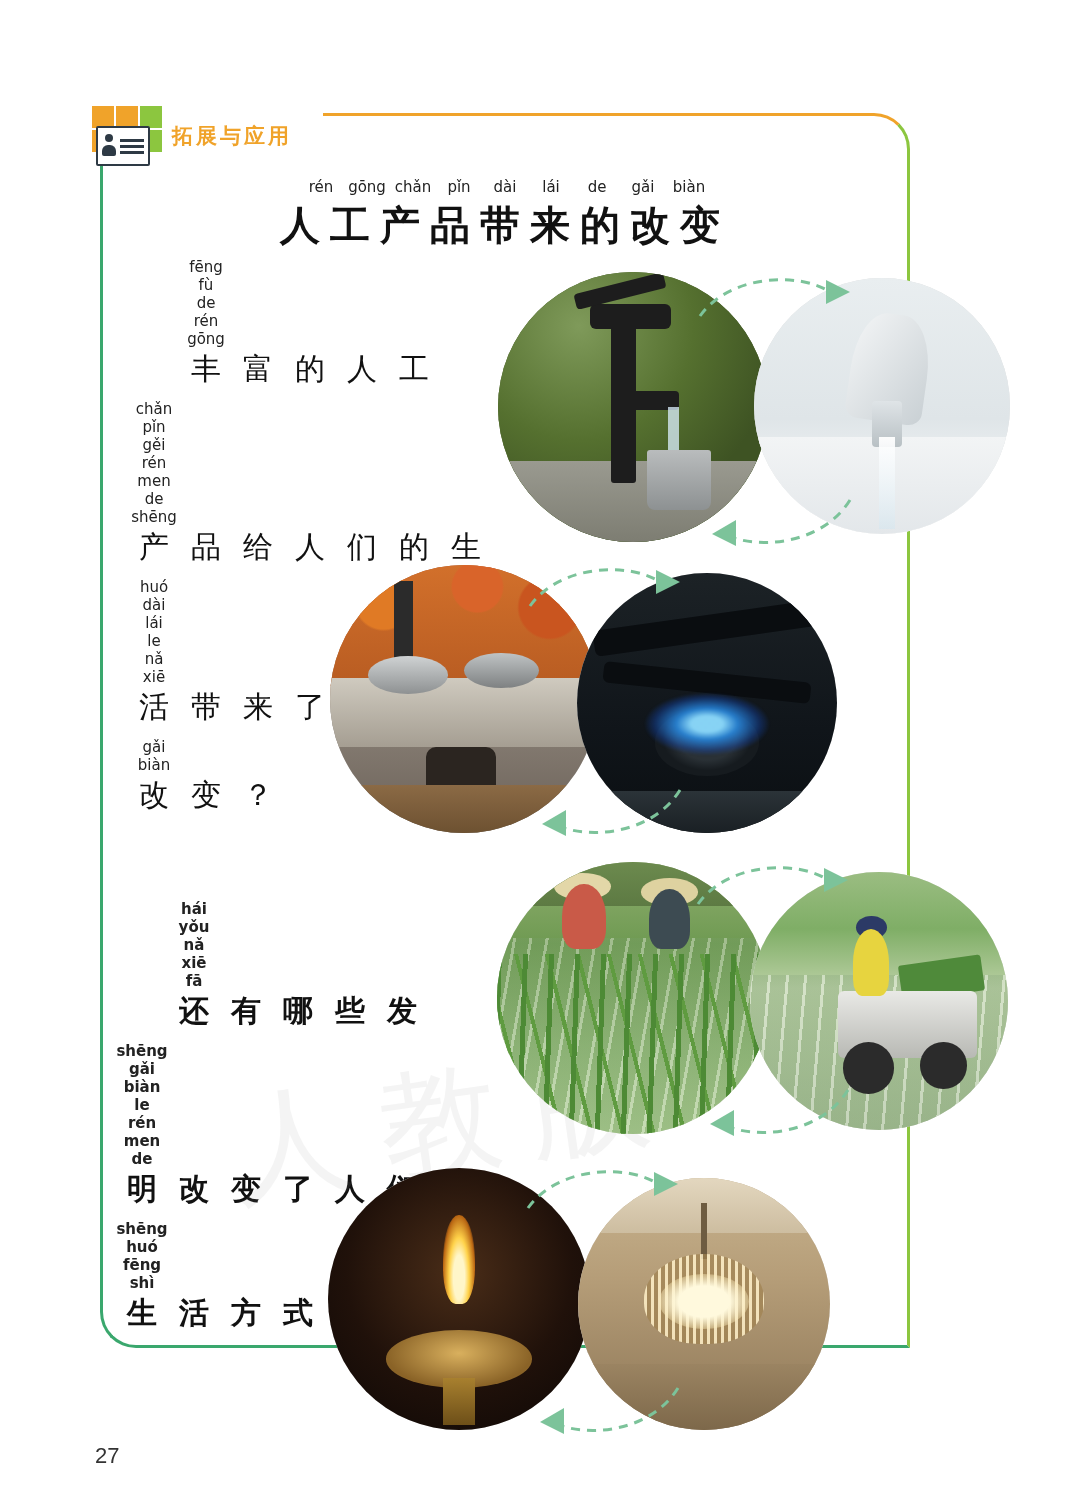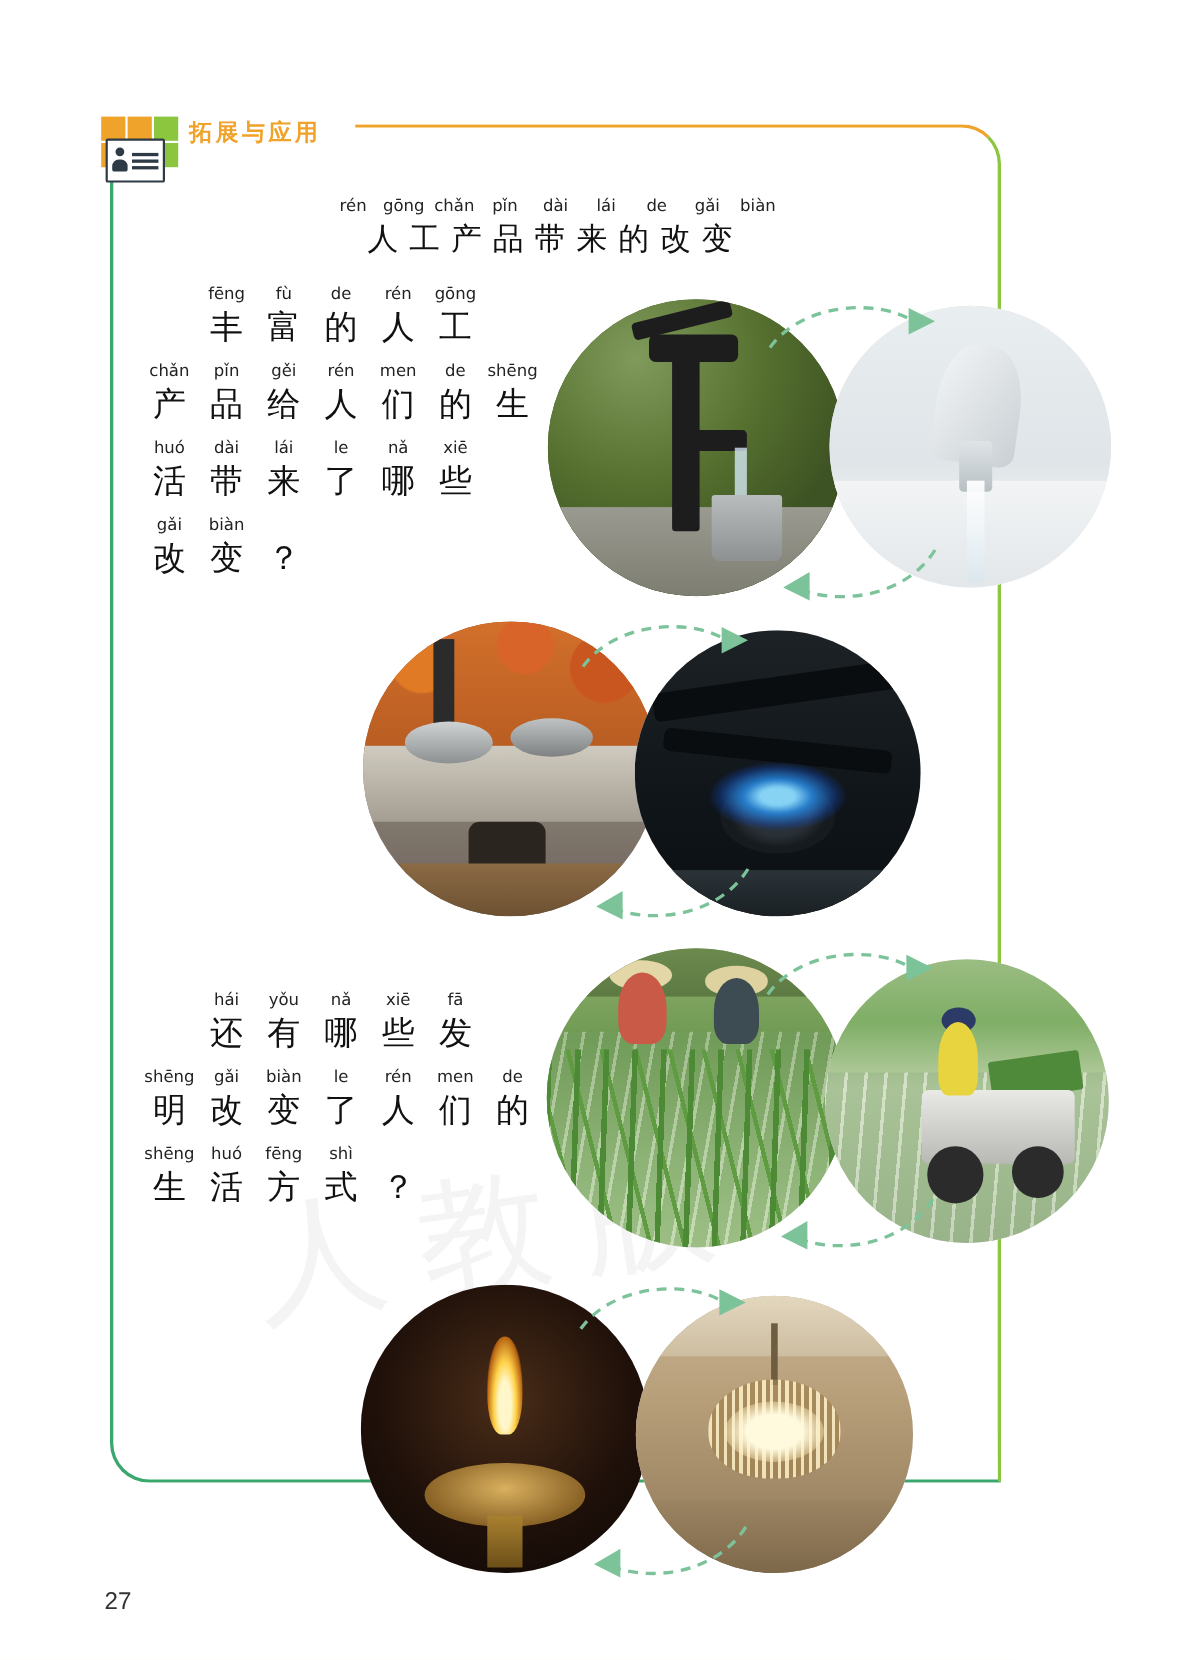--- a/index.html
+++ b/index.html
@@ -38,21 +38,21 @@
     height: 18px;
     background: #ffffff;
   }
 
   
   .section-badge {
     position: absolute;
     left: 92px;
     top: 106px;
     display: flex;
-    align-items: flex-start;
+    align-items: center;
     gap: 0;
   }
   .badge-icon-wrap {
     position: relative;
     width: 72px;
     height: 60px;
   }
   .badge-sq {
     position: absolute;
     width: 22px;
@@ -133,37 +133,38 @@
   }
   .py-row span {
     display: inline-block;
     font-size: 15px;
     color: #222;
     font-family: "DejaVu Sans", sans-serif;
     letter-spacing: 0;
   }
   .heading-py span { width: 46px; }
   .heading-hz {
-    font-size: 28px;
-    font-weight: normal;
+    font-size: 40px;
+    font-weight: bold;
     color: #111;
     letter-spacing: 10px;
     margin-top: 2px;
     font-family: "Liberation Serif", serif;
   }
 
   
   .para {
     position: absolute;
   }
   .para .line {
     margin-bottom: 10px;
   }
   .para .py {
     display: flex;
+    flex-direction: column;
   }
   .para .py span {
     display: inline-block;
     width: 52px;
     text-align: center;
     font-size: 15px;
     color: #222;
     font-family: "DejaVu Sans", sans-serif;
   }
   .para .hz {
@@ -174,21 +175,21 @@
     display: inline-block;
     width: 52px;
     text-align: center;
     font-size: 30px;
     color: #111;
     font-family: "Liberation Serif", serif;
   }
   .para.indent-1 .line:nth-child(1) { margin-left: 52px; }
 
   #para-1 { left: 128px; top: 258px; }
-  #para-2 { left: 128px; top: 900px; }
+  #para-2 { left: 116px; top: 900px; font-weight: bold; }
 
   
   .photo {
     position: absolute;
     border-radius: 50%;
     overflow: hidden;
     background: #ddd;
   }
   .photo .inner {
     width: 100%;

